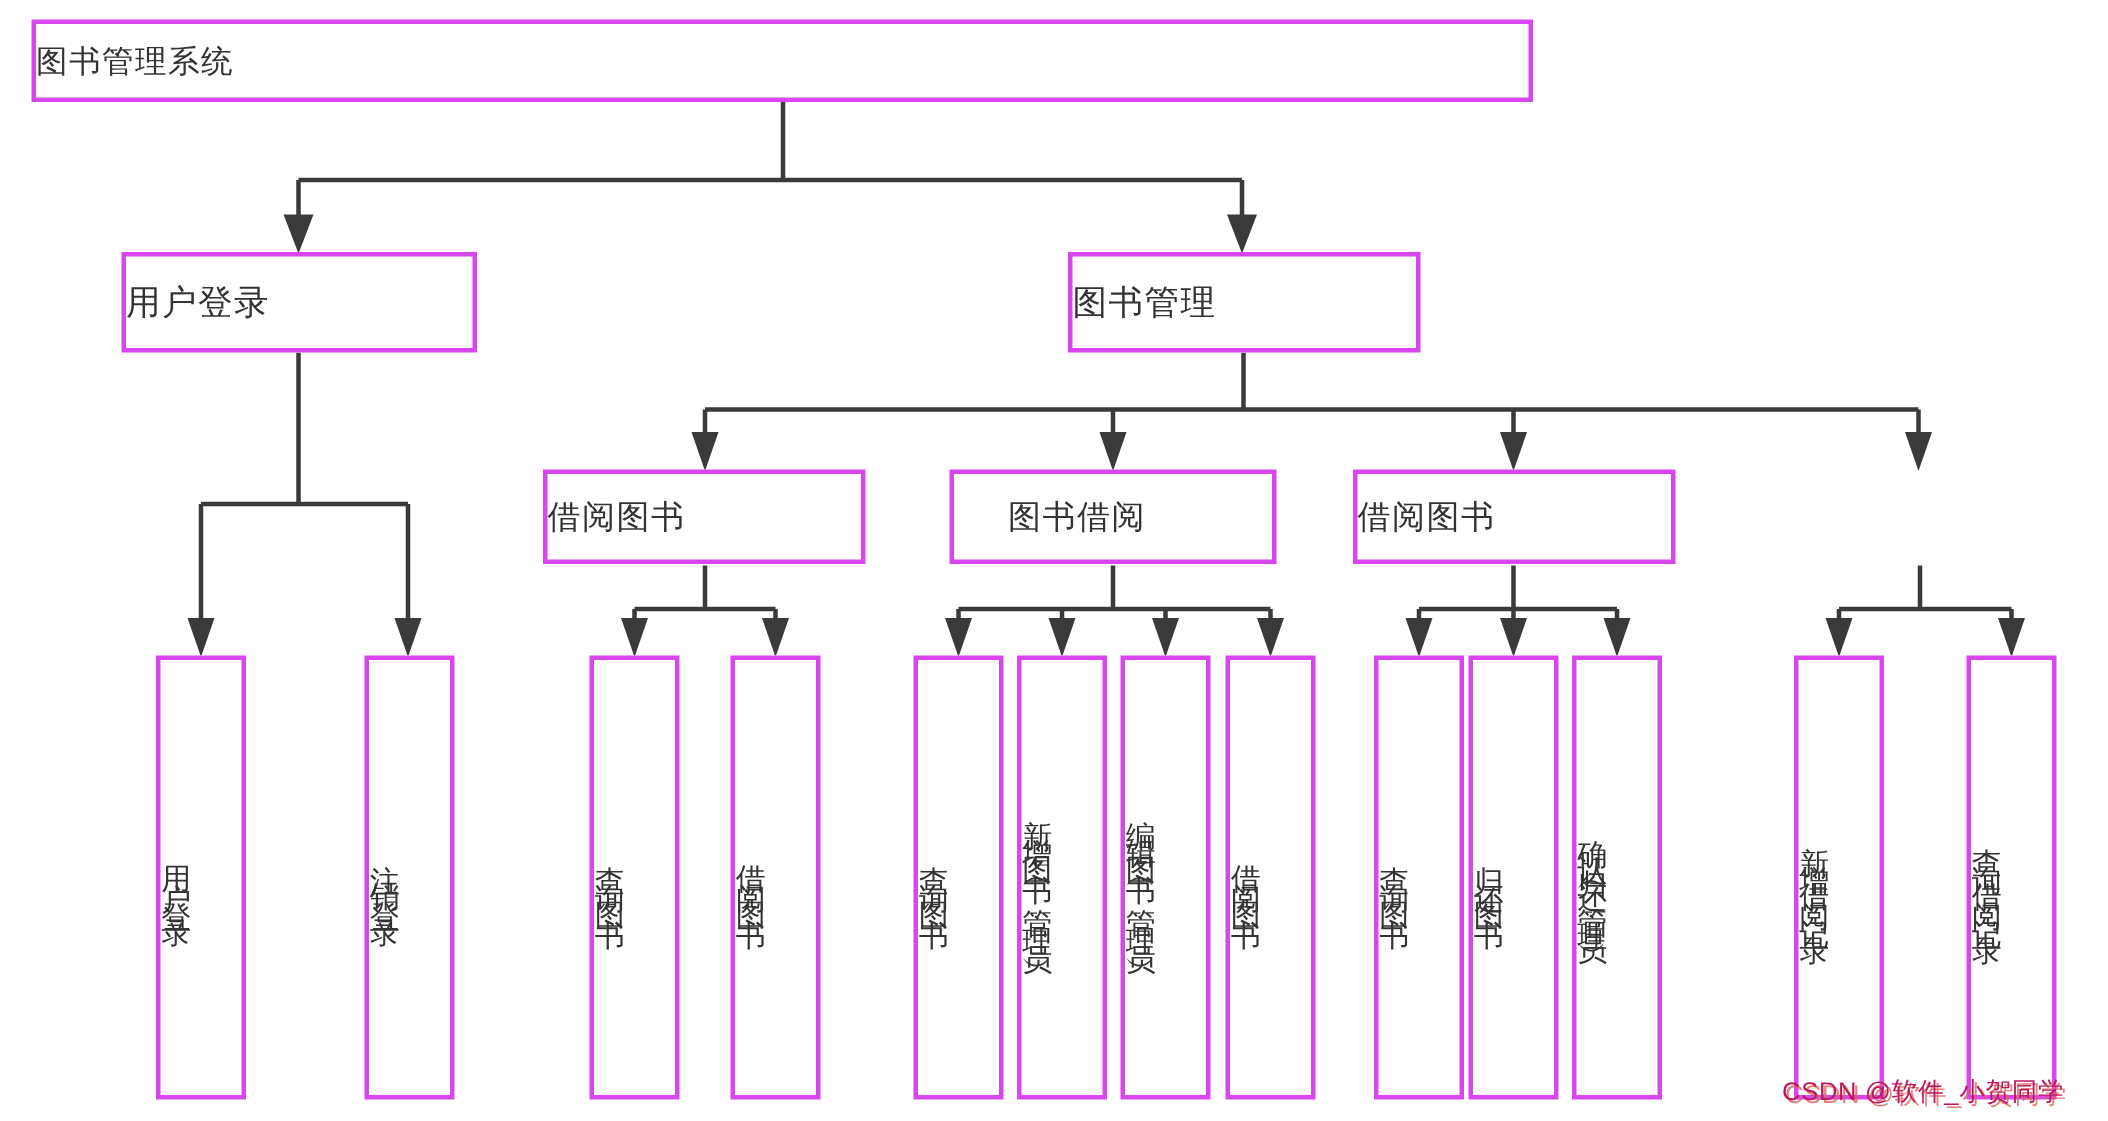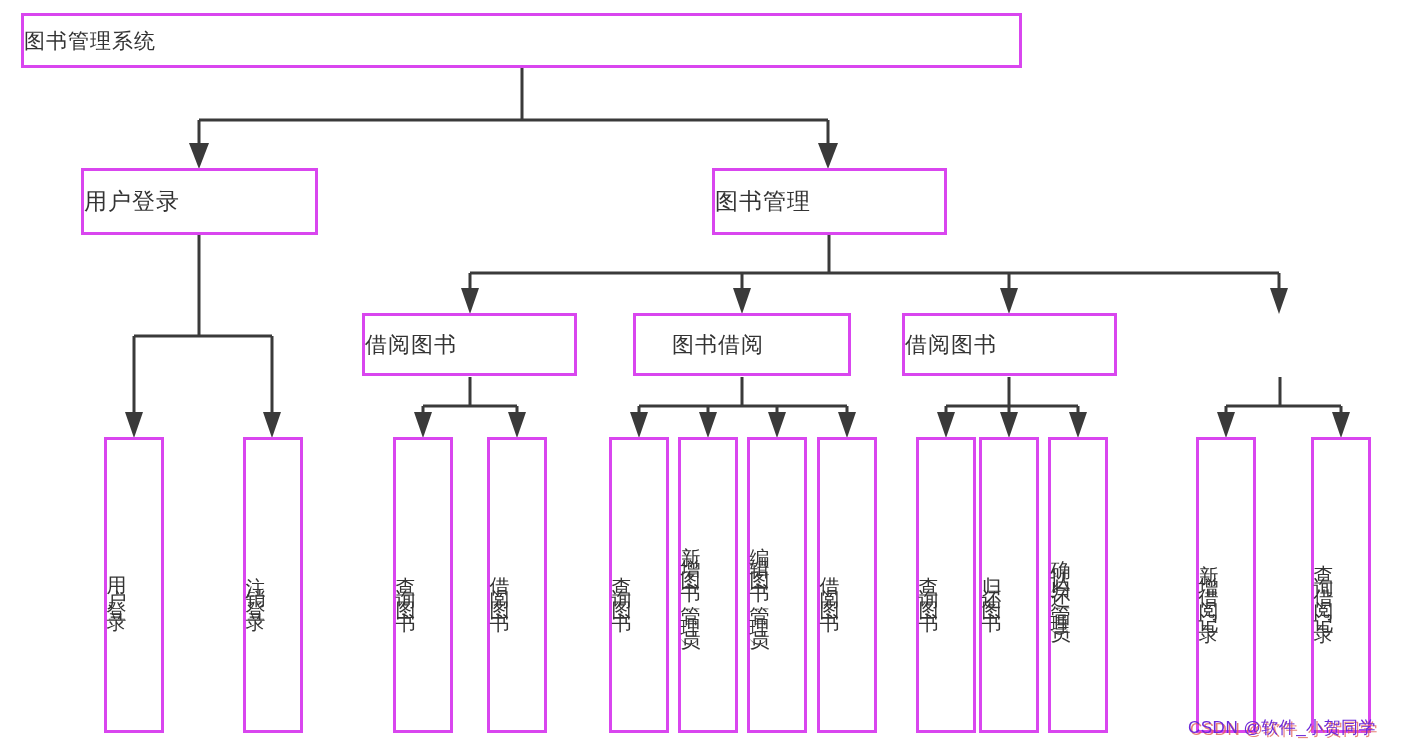--- a/index.html
+++ b/index.html
@@ -46,21 +46,21 @@
   }
   .node.v.tight span {
     letter-spacing: 9px;
   }
   .watermark {
     position: absolute;
     left: 1188px;
     top: 716px;
     z-index: 3;
     font-size: 17px;
-    color: #6d28d9;
+    color: #be185d;
     text-shadow: 2px 2px 0 rgba(224, 96, 86, 0.8);
     white-space: nowrap;
     letter-spacing: 0.5px;
   }
 </style>
 </head>
 <body>
 
 <div id="canvas">
 

